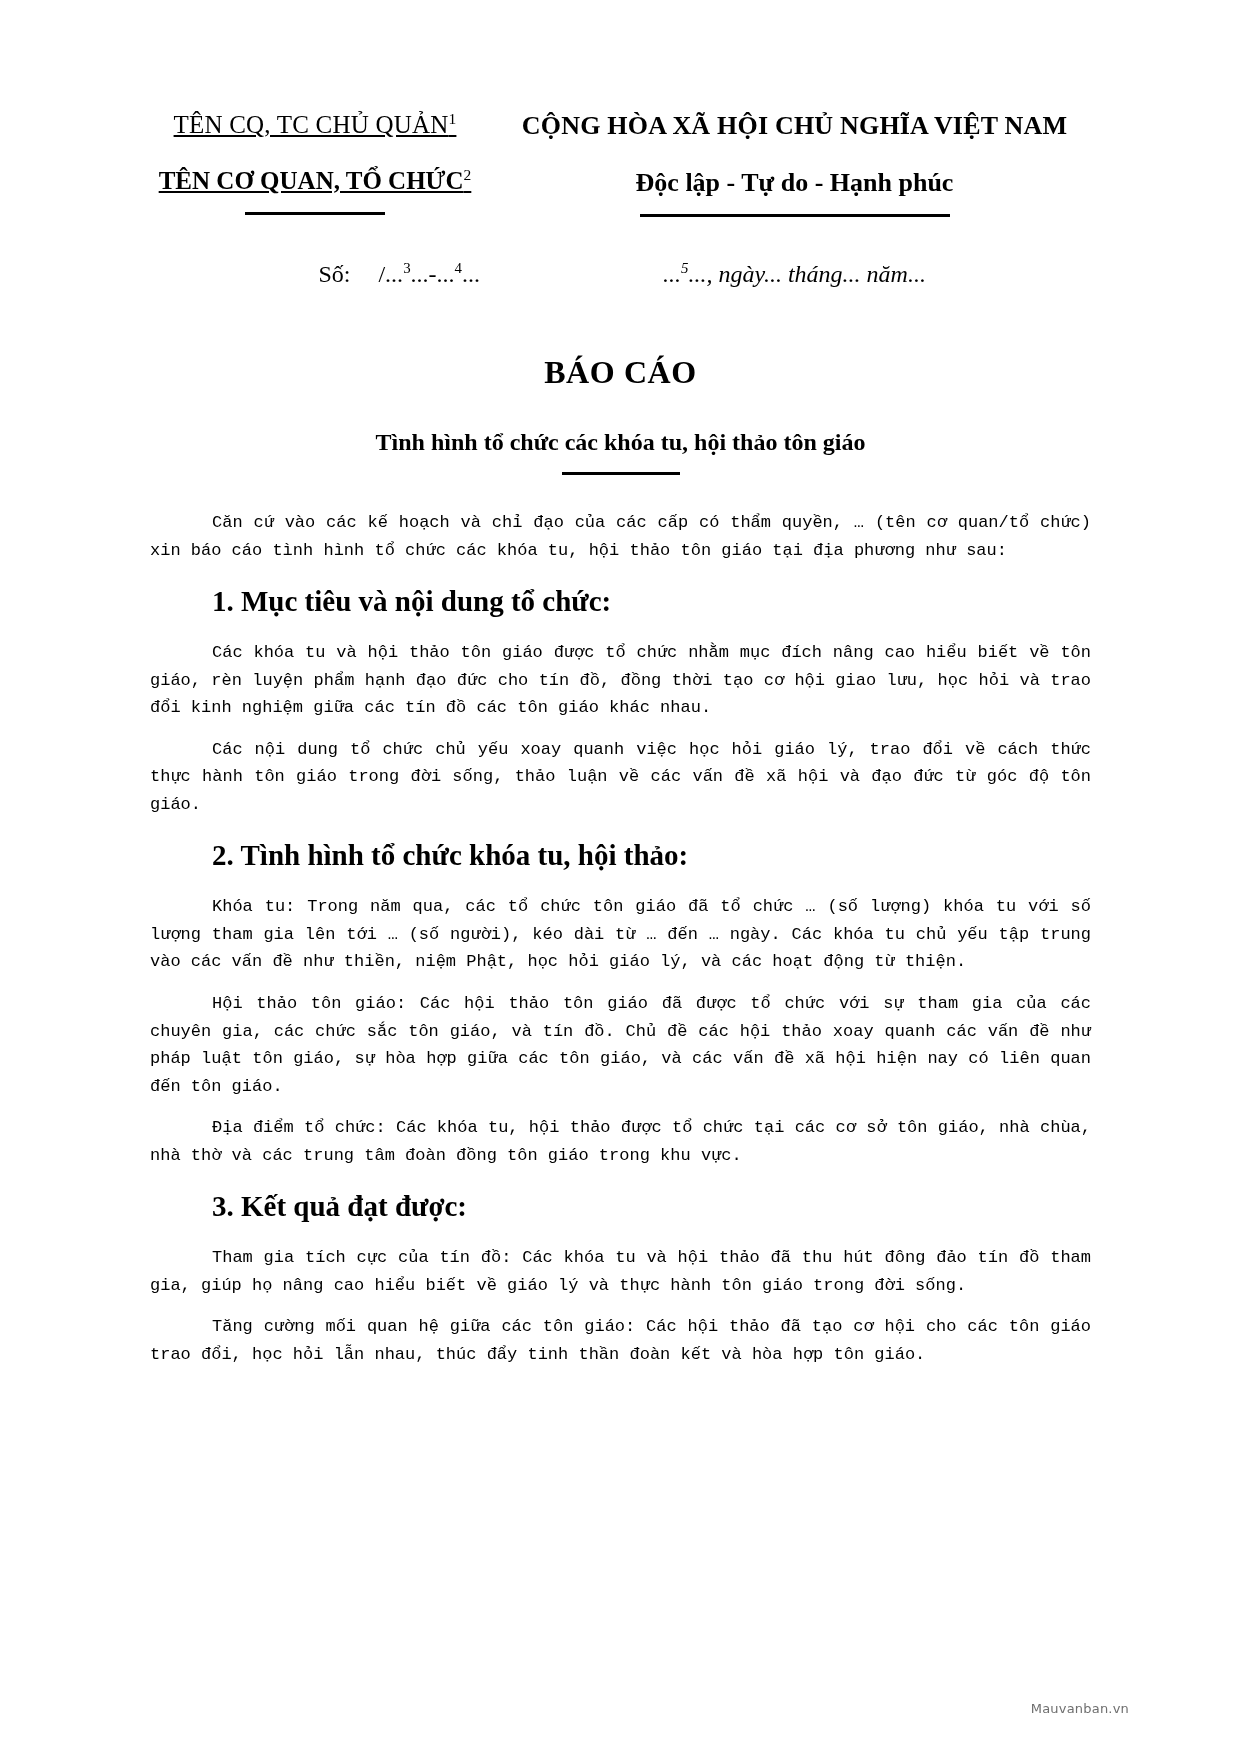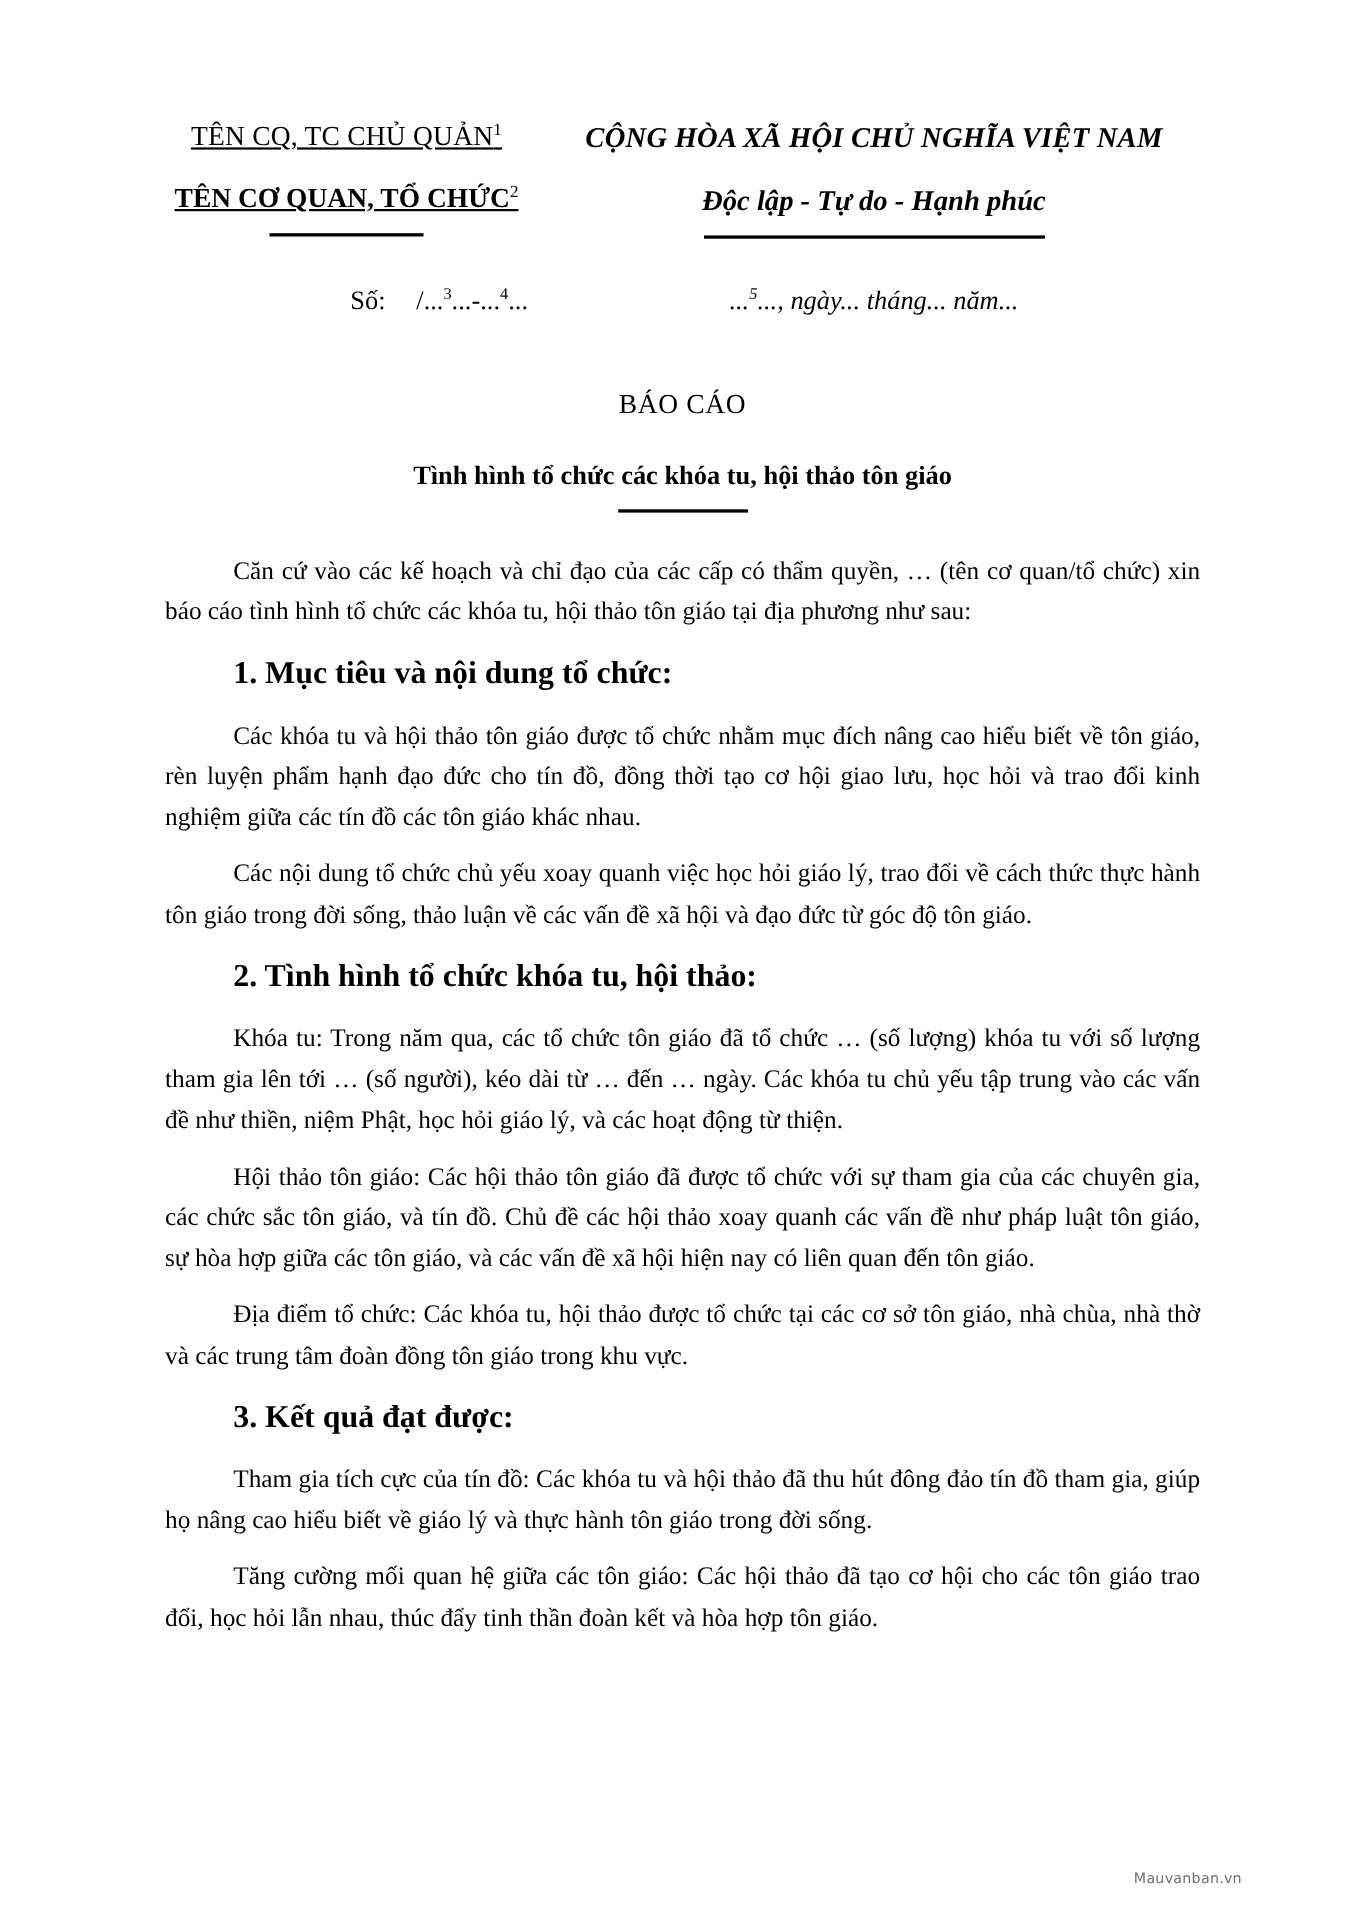--- a/index.html
+++ b/index.html
@@ -31,21 +31,20 @@
   .hdr-left {
     width: 330px;
     text-align: center;
     flex: 0 0 330px;
     text-decoration: underline;
   }
   .hdr-right {
     flex: 1 1 auto;
     text-align: center;
     padding-left: 18px;
-    font-style: italic;
   }
 
   .hdr-line1 {
     font-size: 25px;
     letter-spacing: 0.2px;
     line-height: 1.35;
     white-space: nowrap;
   }
   .hdr-left .hdr-line1 { font-weight: 400; }
   .hdr-right .hdr-line1 { font-weight: 700; font-size: 26px; }
@@ -95,49 +94,50 @@
     padding-left: 18px;
   }
   .so-label { margin-right: 28px; }
 
   
   .title-block {
     text-align: center;
     margin-top: 66px;
   }
   .doc-title {
-    font-size: 25px;
-    font-weight: 400;
+    font-size: 32px;
+    font-weight: 700;
     letter-spacing: 0.6px;
   }
   .doc-subtitle {
     font-size: 24px;
     font-weight: 700;
     margin-top: 38px;
   }
   .title-rule {
     width: 118px;
     height: 3px;
     background: #000;
     margin: 16px auto 0 auto;
   }
 
   
   .body-block {
     padding: 0 150px 0 150px;
     margin-top: 34px;
   }
   p.para {
-    font-size: 23px;
+    font-size: 17px;
     line-height: 1.62;
     text-align: justify;
     text-indent: 62px;
     margin: 0 0 14px 0;
     -webkit-hyphens: none;
     hyphens: none;
+    font-family: Liberation Mono, monospace;
   }
   p.heading {
     font-size: 29px;
     line-height: 1.62;
     font-weight: 700;
     text-indent: 62px;
     text-align: left;
     margin: 0 0 14px 0;
   }
 

